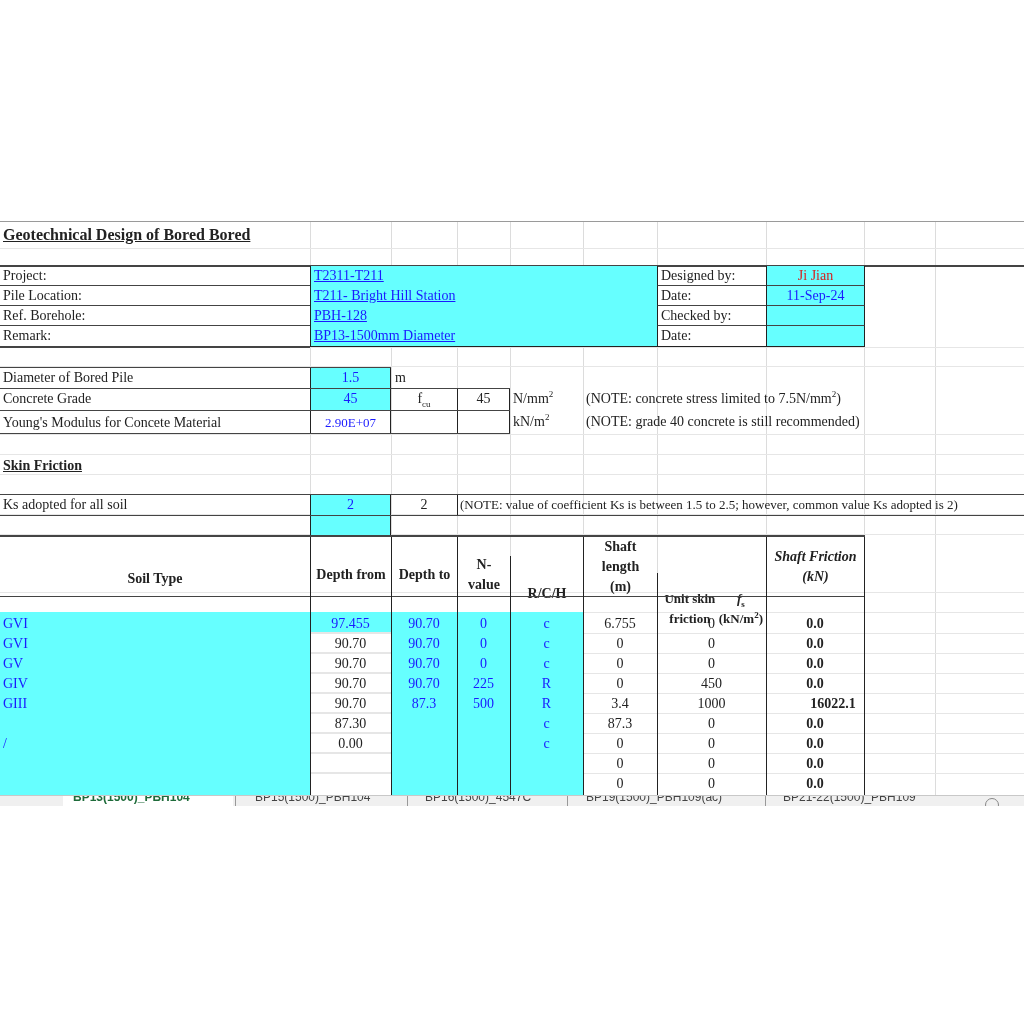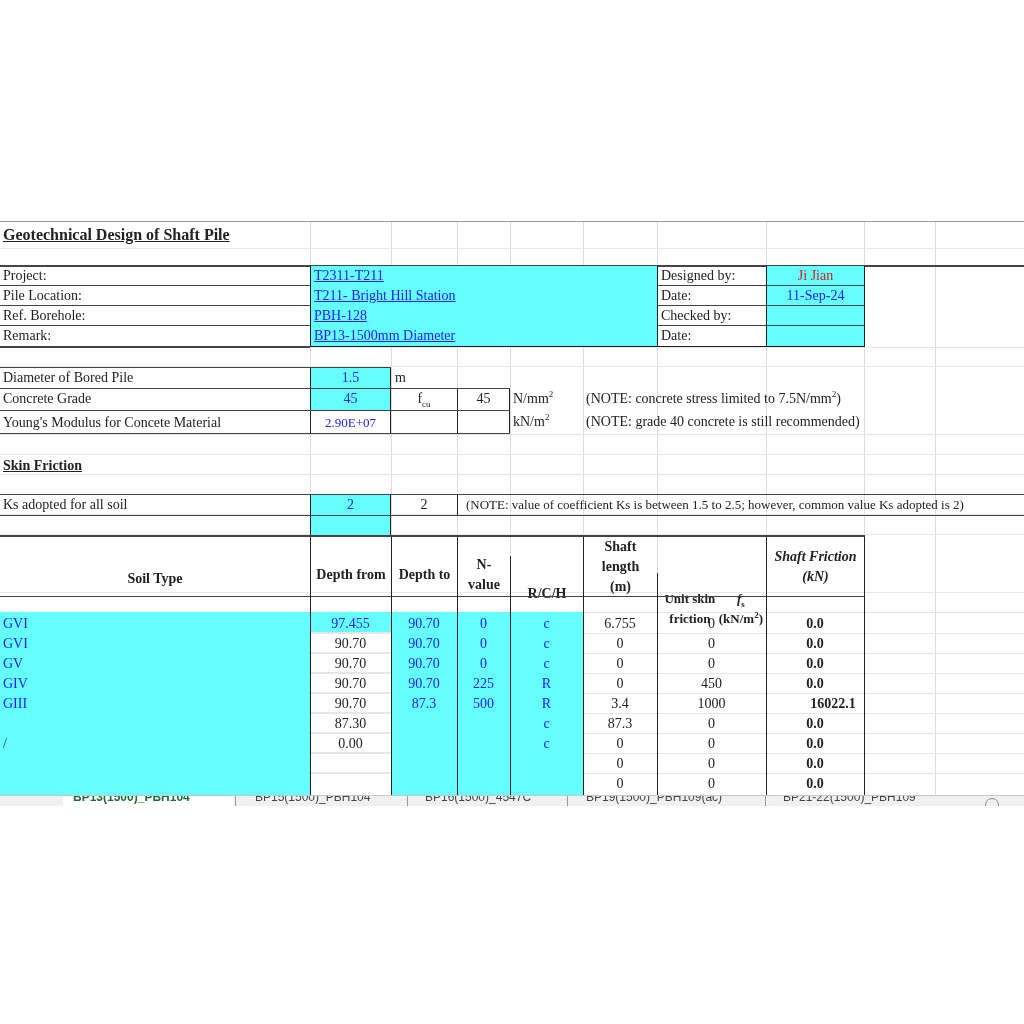--- a/index.html
+++ b/index.html
@@ -58,21 +58,21 @@
   <div class="gridh" style="top:390px"></div>
   <div class="gridh" style="top:411px"></div>
   <div class="gridh" style="top:431px"></div>
   <div class="gridh" style="top:451px"></div>
   <div class="gridh" style="top:471px"></div>
   <div class="gridh" style="top:491px"></div>
   <div class="gridh" style="top:511px"></div>
   <div class="gridh" style="top:531px"></div>
   <div class="gridh" style="top:551px"></div>
 
-  <div class="cell title" style="left:0;top:3px;">Geotechnical Design of Shaft Pile</div>
+  <div class="cell title" style="left:0;top:3px;">Geotechnical Design of Bored Bored</div>
 
   <div class="lb" style="left:0;top:43px;width:1024px;height:2px;"></div>
   <div class="cell" style="left:0;top:44px;">Project:</div>
   <div class="cell" style="left:0;top:64px;">Pile Location:</div>
   <div class="cell" style="left:0;top:84px;">Ref. Borehole:</div>
   <div class="cell" style="left:0;top:104px;">Remark:</div>
   <div class="lb" style="left:0;top:63px;width:310px;height:1px;"></div>
   <div class="lb" style="left:0;top:83px;width:310px;height:1px;"></div>
   <div class="lb" style="left:0;top:103px;width:310px;height:1px;"></div>
   <div class="lb" style="left:0;top:124px;width:310px;height:2px;"></div>
@@ -113,21 +113,21 @@
   <div class="cell" style="left:510px;top:190px;"><span>kN/m</span><sup>2</sup></div>
   <div class="cell" style="left:583px;top:190px;">(NOTE: grade 40 concrete is still recommended)</div>
   <div class="lb" style="left:0;top:211px;width:510px;height:1px;"></div>
 
   <div class="cell b u" style="left:0;top:234px;">Skin Friction</div>
 
   <div class="lb" style="left:0;top:272px;width:1024px;height:1px;"></div>
   <div class="cell" style="left:0;top:273px;">Ks adopted for all soil</div>
   <div class="cell cy c blue" style="left:310px;top:273px;width:81px;height:41px;border-left:1px solid #222;border-right:1px solid #222;">2</div>
   <div class="cell c" style="left:391px;top:273px;width:66px;">2</div>
-  <div class="cell" style="left:457px;top:273px;border-left:1px solid #222;height:20px;padding-left:8px;font-size:13px;">(NOTE: value of coefficient Ks is between 1.5 to 2.5; however, common value Ks adopted is 2)</div>
+  <div class="cell" style="left:457px;top:273px;border-left:1px solid #222;height:20px;padding-left:2px;font-size:13px;">(NOTE: value of coefficient Ks is between 1.5 to 2.5; however, common value Ks adopted is 2)</div>
   <div class="lb" style="left:0;top:293px;width:1024px;height:1px;"></div>
 
   <div class="lb" style="left:0;top:313px;width:865px;height:2px;"></div>
   <div class="cell hdr" style="left:0;top:315px;width:310px;height:84px;text-align:right;">Soil Type</div>
   <div class="cell hdr" style="left:310px;top:315px;width:81px;height:75px;border-left:1px solid #222;">Depth from</div>
   <div class="cell hdr" style="left:391px;top:315px;width:66px;height:75px;border-left:1px solid #222;">Depth to</div>
   <div class="cell hdr" style="left:457px;top:315px;width:53px;height:75px;border-left:1px solid #222;padding:0 8px;">N- value</div>
   <div class="cell hdr" style="left:510px;top:315px;width:73px;height:75px;border-left:1px solid #222;margin-top:19px;">R/C/H</div>
   <div class="cell hdr" style="left:583px;top:315px;width:74px;height:60px;border-left:1px solid #222;padding:0 10px;">Shaft length (m)</div>
   <div class="cell hdr" style="left:657px;top:315px;width:109px;height:72px;border-left:1px solid #222;flex-direction:row;font-size:13px;margin-top:36px;">

